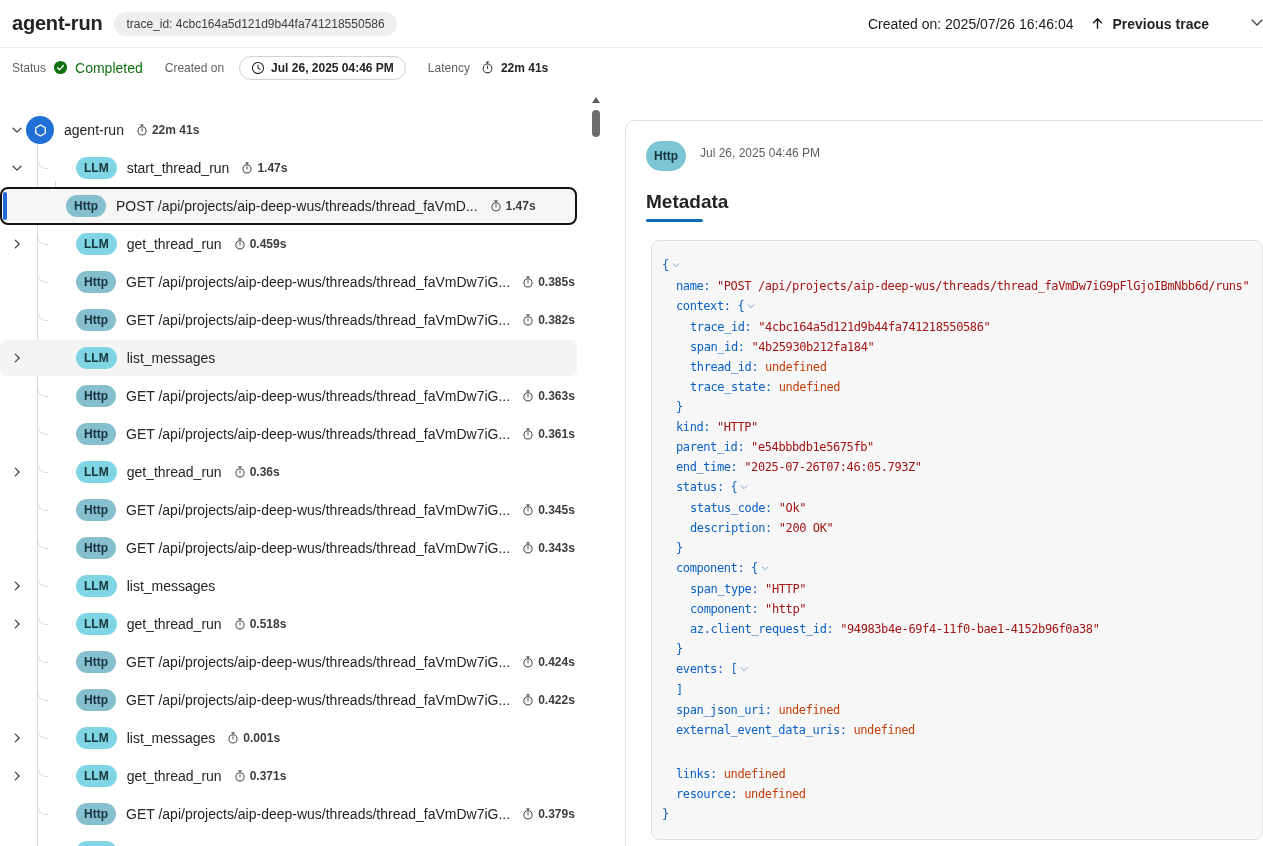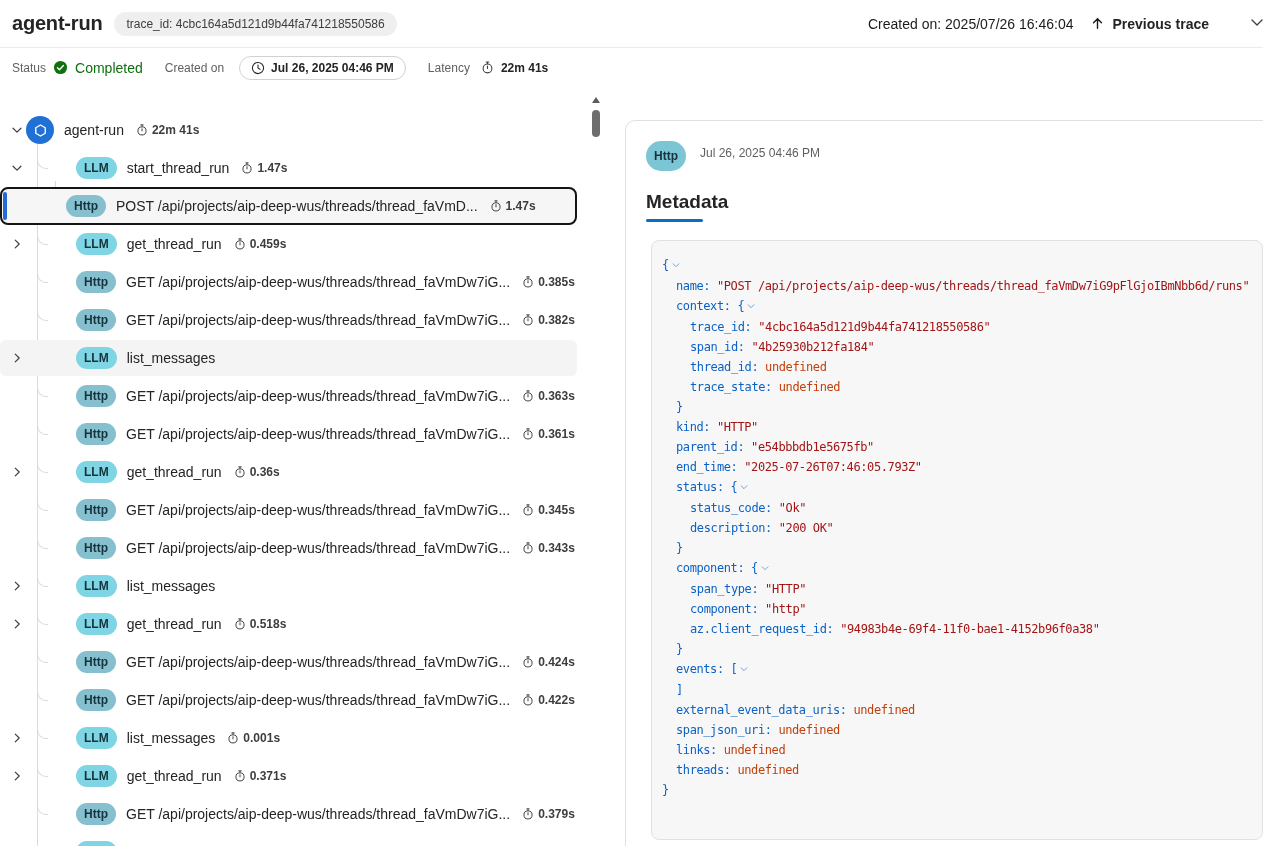--- a/index.html
+++ b/index.html
@@ -490,20 +490,20 @@
               <path d="M2.5 4.5L6 8l3.5-3.5" stroke="#76a3d6" stroke-width="1.2" fill="none" stroke-linecap="round" stroke-linejoin="round"></path>
             </svg></span></div>
         <div class="json-line" style="padding-left: 30px;"><span class="json-key">span_type:</span> <span class="json-str">"HTTP"</span></div>
         <div class="json-line" style="padding-left: 30px;"><span class="json-key">component:</span> <span class="json-str">"http"</span></div>
         <div class="json-line" style="padding-left: 30px;"><span class="json-key">az.client_request_id:</span> <span class="json-str">"94983b4e-69f4-11f0-bae1-4152b96f0a38"</span></div>
         <div class="json-line" style="padding-left: 16px;"><span class="json-brace">}</span></div>
         <div class="json-line" style="padding-left: 16px;"><span class="json-key">events:</span> <span class="json-brace">[</span><span class="json-collapser"><svg width="10" height="10" viewBox="0 0 12 12">
               <path d="M2.5 4.5L6 8l3.5-3.5" stroke="#76a3d6" stroke-width="1.2" fill="none" stroke-linecap="round" stroke-linejoin="round"></path>
             </svg></span></div>
         <div class="json-line" style="padding-left: 16px;"><span class="json-brace">]</span></div>
+        <div class="json-line" style="padding-left: 16px;"><span class="json-key">span_json_uri:</span> <span class="json-und">undefined</span></div>
         <div class="json-line" style="padding-left: 16px;"><span class="json-key">external_event_data_uris:</span> <span class="json-und">undefined</span></div>
-        <div class="json-line" style="padding-left: 16px;"><span class="json-key">span_json_uri:</span> <span class="json-und">undefined</span></div>
-        <div class="json-line" style="padding-left: 16px;"><span class="json-key">links:</span> <span class="json-und">undefined</span></div>
-        <div class="json-line" style="padding-left: 16px;"><span class="json-key">threads:</span> <span class="json-und">undefined</span></div>
+        <div class="json-line" style="padding-left: 16px; margin-top: 24px;"><span class="json-key">links:</span> <span class="json-und">undefined</span></div>
+        <div class="json-line" style="padding-left: 16px;"><span class="json-key">resource:</span> <span class="json-und">undefined</span></div>
         <div class="json-line" style="padding-left: 2px;"><span class="json-brace">}</span></div>
       </div>
   </div>
 </div>
 
 </body></html>

